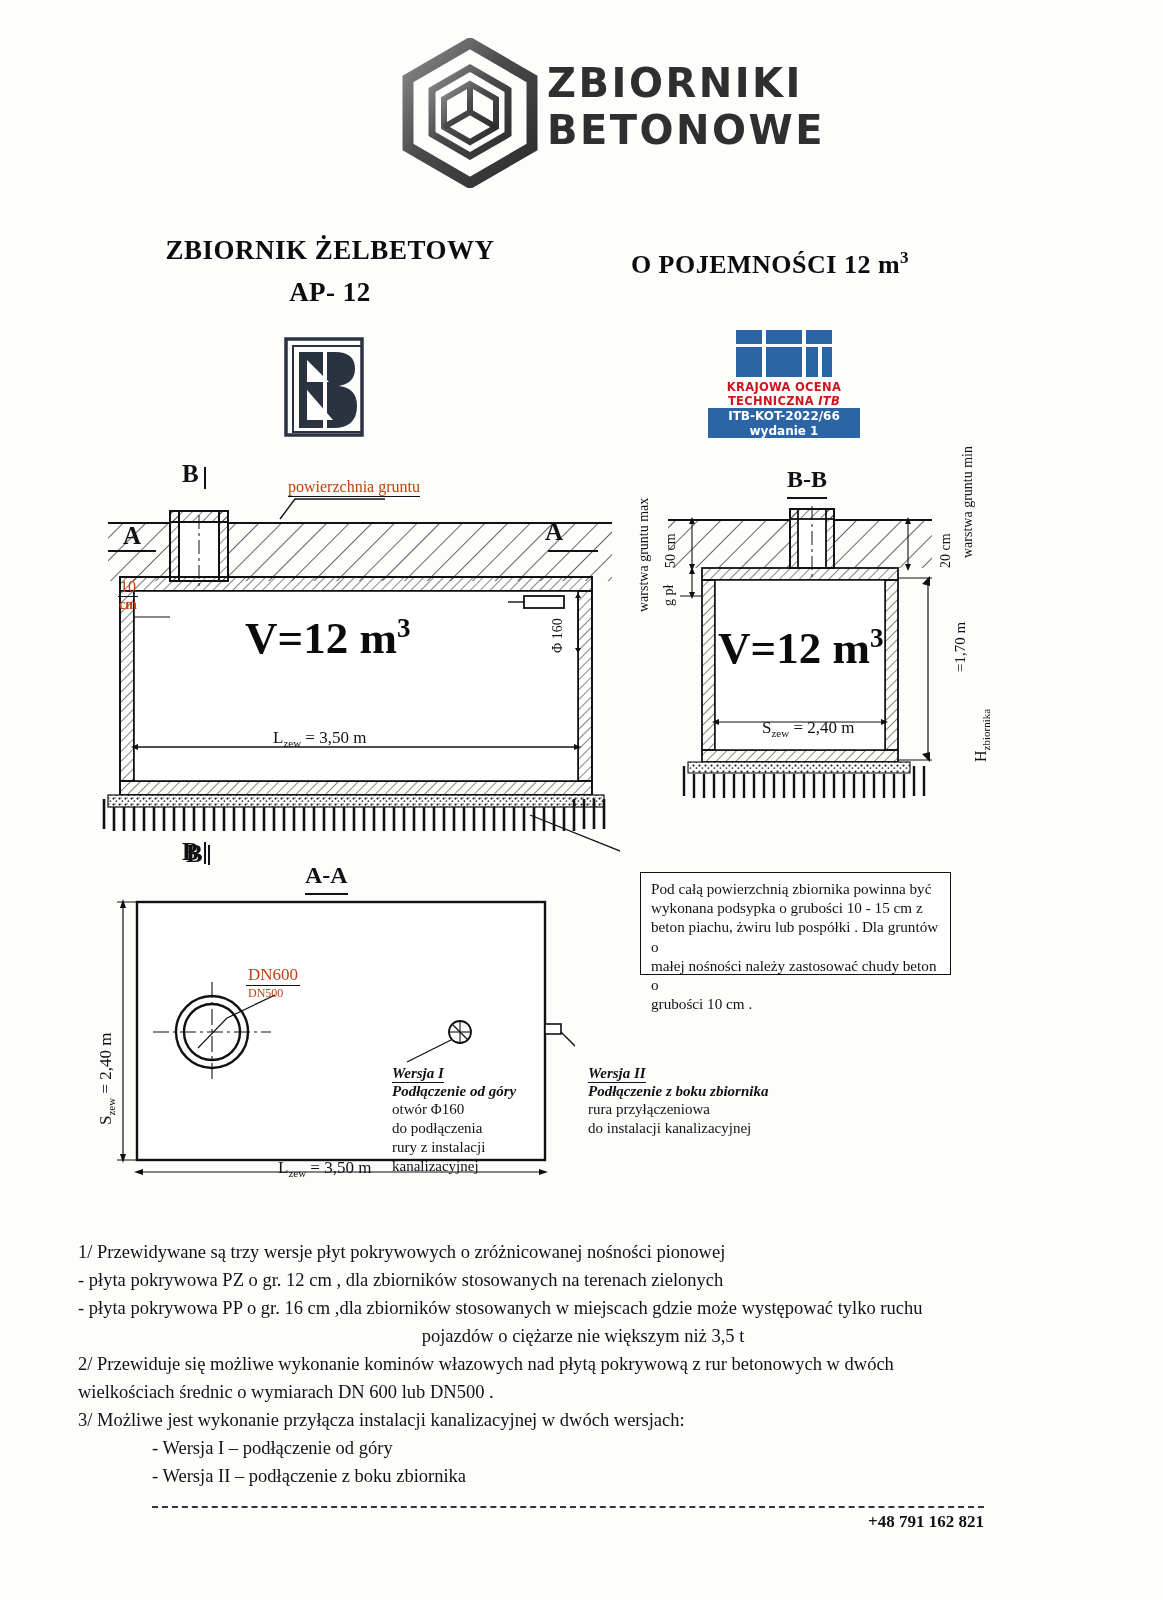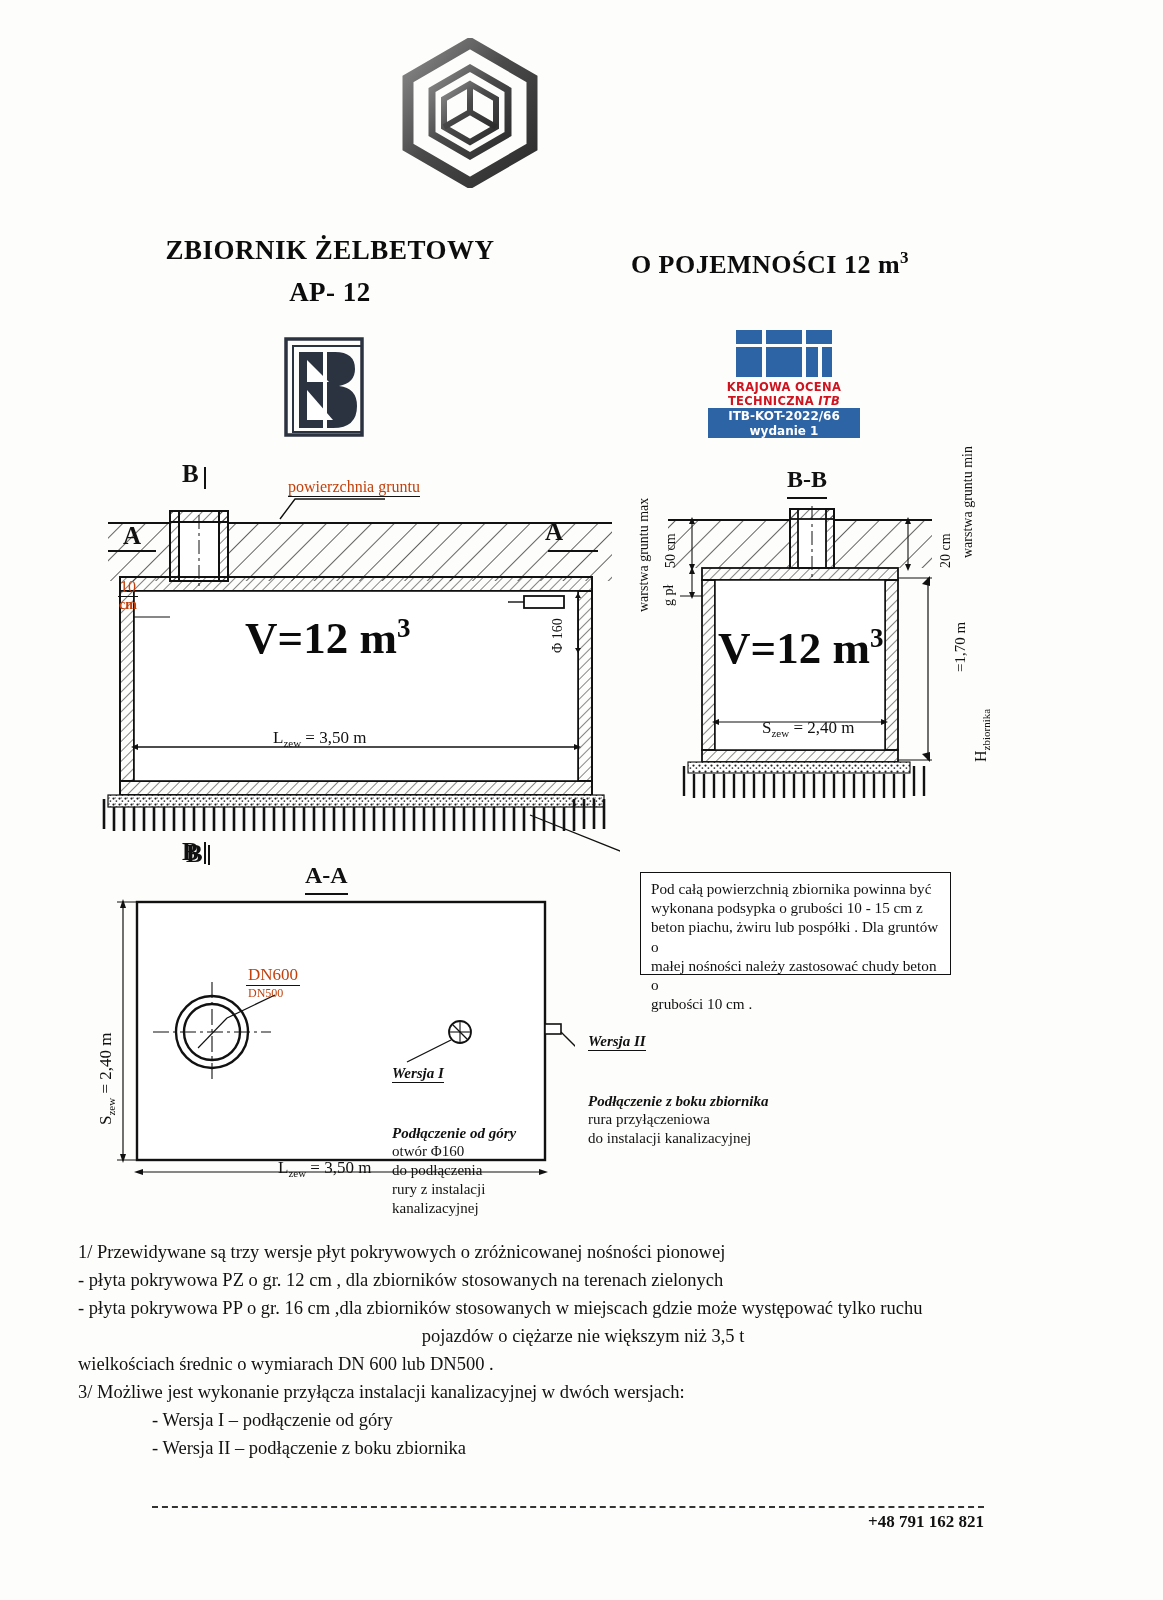--- a/index.html
+++ b/index.html
@@ -92,21 +92,21 @@
   
   #footer-rule{left:152px;top:1506px;width:832px;height:0;
     border-top:2.5px dashed #333;}
   #footer-phone{left:700px;top:1512px;width:284px;text-align:right;
     font-family:"Liberation Serif", serif;font-weight:bold;font-size:17px;color:#111;}
 
   
   .wersja-h{font-family:"Liberation Serif", serif;font-weight:bold;font-style:italic;
             font-size:15px;color:#111;border-bottom:1.5px solid #111;display:inline-block;}
   .wersja-s{font-family:"Liberation Serif", serif;font-weight:bold;font-style:italic;
-            font-size:15px;color:#111;white-space:nowrap;margin-top:42px;}
+            font-size:15px;color:#111;white-space:nowrap;}
   .wersja-b{font-family:"Liberation Serif", serif;font-size:15px;color:#111;line-height:19px;}
 </style>
 </head>
 <body>
 
 <div class="page">
 
   <div class="abs" id="brand-logo">
     <div id="brand-mark">
       <svg width="150" height="150" viewBox="0 0 150 150">
@@ -117,20 +117,24 @@
             <stop offset="100%" stop-color="#2b2b2b"></stop>
           </linearGradient>
         </defs>
         <path d="M75 5 L137 41 L137 109 L75 145 L13 109 L13 41 Z" fill="none" stroke="url(#gmet)" stroke-width="11"></path>
         <path d="M75 30 L113 52 L113 96 L75 118 L37 96 L37 52 Z" fill="none" stroke="url(#gmet)" stroke-width="7"></path>
         <g stroke="url(#gmet)" stroke-width="6" fill="none">
           <path d="M75 46 L101 61 L101 89 L75 104 L49 89 L49 61 Z"></path>
           <path d="M75 46 L75 74 M75 74 L49 89 M75 74 L101 89"></path>
         </g>
       </svg>
+    </div>
+    <div id="brand-text">
+      <div class="brand-line">ZBIORNIKI</div>
+      <div class="brand-line">BETONOWE</div>
     </div>
   </div>
 
   <div class="abs title-main" id="title-left">
     <div>ZBIORNIK ŻELBETOWY</div>
     <div class="l2">AP- 12</div>
   </div>
   <div class="abs title-main" id="title-right">
     <span>O POJEMNOŚCI 12 m</span><span class="sup">3</span>
   </div>
@@ -480,32 +484,33 @@
 
   <div class="abs" style="left:392px;top:1064px;">
     <div class="wersja-h">Wersja I</div>
     <div class="wersja-s">Podłączenie od góry</div>
     <div class="wersja-b">otwór  Φ160</div>
     <div class="wersja-b">do podłączenia</div>
     <div class="wersja-b">rury z  instalacji</div>
     <div class="wersja-b">kanalizacyjnej</div>
   </div>
 
-  <div class="abs" style="left:588px;top:1032px;">
+  <div class="abs" style="left:588px;top:1064px;">
     <div class="wersja-h">Wersja II</div>
     <div class="wersja-s">Podłączenie z boku  zbiornika</div>
     <div class="wersja-b">rura przyłączeniowa</div>
     <div class="wersja-b">do instalacji kanalizacyjnej</div>
   </div>
 
   <div class="abs" id="notes">
     <div>1/ Przewidywane są trzy wersje płyt pokrywowych o zróżnicowanej nośności pionowej</div>
     <div>- płyta pokrywowa PZ o gr. 12 cm , dla zbiorników stosowanych na terenach zielonych</div>
     <div>- płyta pokrywowa  PP o gr. 16 cm ,dla zbiorników stosowanych w miejscach gdzie może występować tylko ruchu</div>
     <div class="ctr">pojazdów o ciężarze nie większym niż 3,5 t</div>
+    <div>2/ Przewiduje się możliwe wykonanie kominów włazowych nad płytą pokrywową z rur betonowych w dwóch</div>
     <div>wielkościach średnic o wymiarach DN 600 lub DN500 .</div>
     <div>3/ Możliwe jest wykonanie przyłącza instalacji kanalizacyjnej w dwóch wersjach:</div>
     <div class="ind">- Wersja I – podłączenie od góry</div>
     <div class="ind">- Wersja II – podłączenie z boku zbiornika</div>
   </div>
 
   <div class="abs" id="footer-rule"></div>
   <div class="abs" id="footer-phone">+48 791 162 821</div>
 
 </div>

